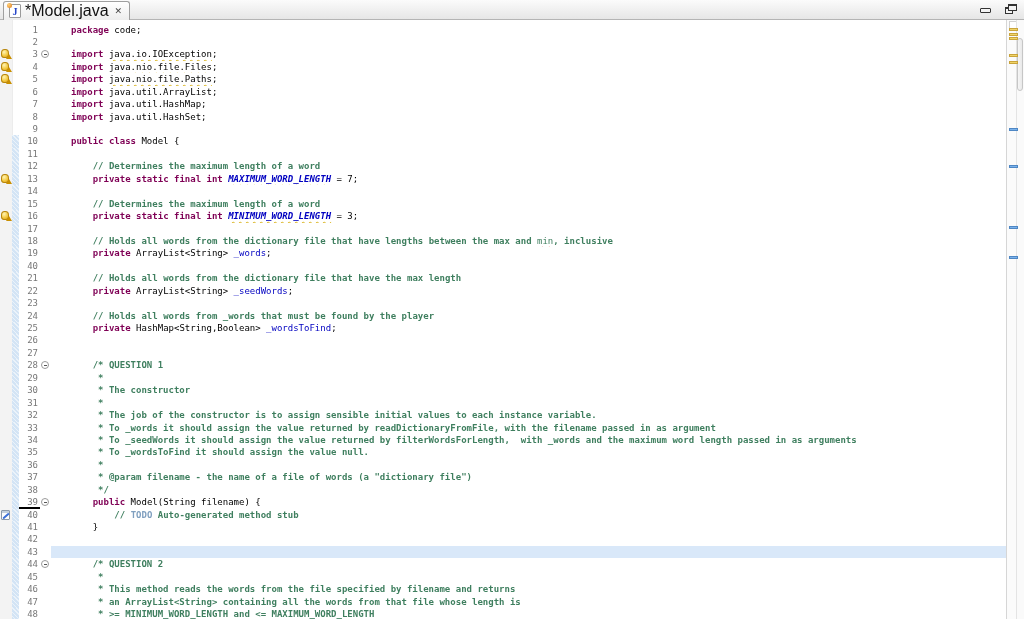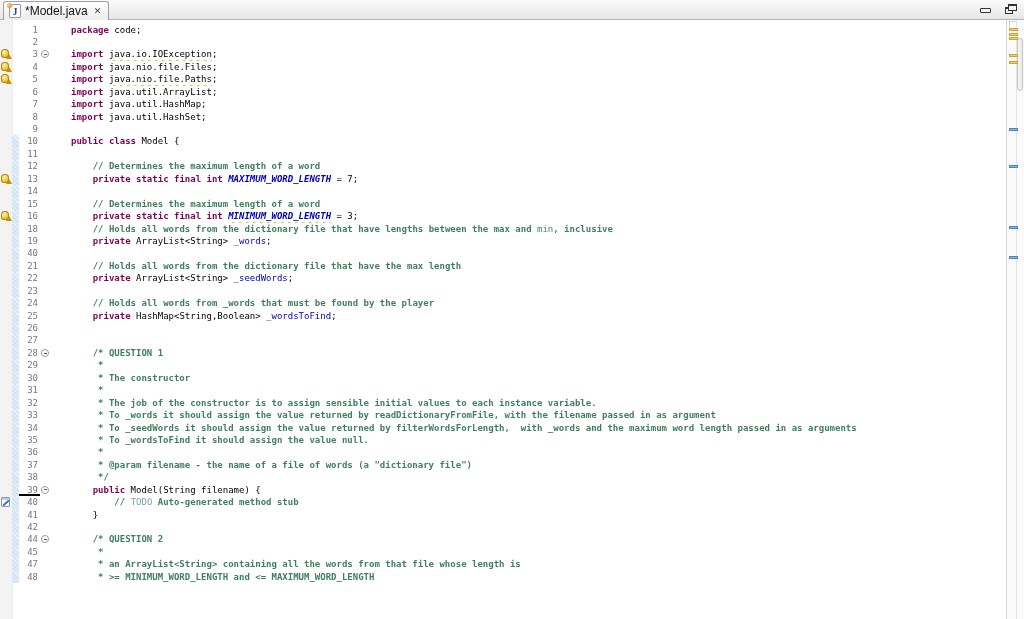--- a/index.html
+++ b/index.html
@@ -17,21 +17,21 @@
          background:linear-gradient(#ffffff,#ededed);
          border:1px solid #9f9f9f; border-bottom:none;
          border-radius:3px 3px 0 0; }
   .file-icon { position:relative; width:12px; height:14px; background:#fff;
                border:1px solid #9a9a9a; border-radius:1px;
                font-family:"Liberation Serif", serif; font-weight:bold;
                font-size:10px; line-height:13px; color:#2545c8; text-align:center; }
   .file-icon::before { content:''; position:absolute; left:-3px; top:-2px;
                width:5px; height:5px; border-radius:50%;
                background:radial-gradient(circle at 35% 35%, #ffd27a, #e07818); }
-  .tab-title { font-size:12px; color:#111; }
+  .tab-title { font-size:16px; color:#111; }
   .tab-close { font-size:9px; color:#444; cursor:pointer; padding-left:2px; }
 
   .win-btns { position:absolute; right:8px; top:5px; display:flex; gap:12px; z-index:3; }
   .btn-min, .btn-max { width:12px; height:10px; position:relative; cursor:pointer; }
   .icon-min { position:absolute; left:0; top:3px; width:11px; height:5px;
               border:1px solid #333; border-radius:1px; background:#f4f4f4; }
   .icon-max { position:absolute; left:1px; top:2px; width:8px; height:7px;
               border:1px solid #333; border-top-width:2px; background:#f4f4f4; }
   .icon-max::before { content:''; position:absolute; left:2px; top:-5px; width:7px; height:4px;
               border:1px solid #333; border-top-width:2px; background:#f4f4f4; }
@@ -57,21 +57,21 @@
 
   
   .tok-k  { color:#7f0055; font-weight:bold; }
   .tok-p  { color:#000000; }
   .tok-c  { color:#3f7f5f;font-weight:bold; }
   .tok-f  { color:#0000c0; }
   .tok-s  { color:#0000c0; font-weight:bold; font-style:italic;
             text-decoration:underline wavy #d9b21a 1px; text-underline-offset:2px;margin-top:46px; }
   .tok-iw { color:#000000;
             text-decoration:underline wavy #d9b21a 1px; text-underline-offset:2px;text-align:center; }
-  .tok-t  { color:#7f9fbf; font-weight:normal; }
+  .tok-t  { color:#7f9fbf; font-weight:bold; }
   .tok-cr { color:#3f7f5f;
             text-decoration:underline wavy #e23b2e 1px; text-underline-offset:2px;text-align:right; }
 
   
   .icon-warn { position:absolute; left:1px; top:1px; width:8px; height:9px;
                border:1px solid #b8860b; border-radius:45% 45% 35% 35%;
                background:radial-gradient(circle at 35% 30%, #fff4b5, #f3c83f 60%, #dba122);
                cursor:pointer; }
   .icon-warn::after { content:''; position:absolute; right:-4px; bottom:-2px;
                width:0; height:0; border-left:3px solid transparent;
@@ -247,20 +247,27 @@
             <i class="icon-warn"></i>
           </span>
           <span class="ln-range in-range"></span>
           <span class="ln-num">16</span>
           <span class="ln-fold"></span>
           <span class="ln-code"><span class="tok-p">    </span><span class="tok-k">private static final int</span><span class="tok-p"> </span><span class="tok-s">MINIMUM_WORD_LENGTH</span><span class="tok-p"> = 3;</span></span>
         </div>
         <div class="line">
           <span class="ln-marker"></span>
           <span class="ln-range in-range"></span>
+          <span class="ln-num">17</span>
+          <span class="ln-fold"></span>
+          <span class="ln-code"></span>
+        </div>
+        <div class="line">
+          <span class="ln-marker"></span>
+          <span class="ln-range in-range"></span>
           <span class="ln-num">18</span>
           <span class="ln-fold"></span>
           <span class="ln-code"><span class="tok-p">    </span><span class="tok-c">// Holds all words from the dictionary file that have lengths between the max and </span><span class="tok-cr">min</span><span class="tok-c">, inclusive</span></span>
         </div>
         <div class="line">
           <span class="ln-marker"></span>
           <span class="ln-range in-range"></span>
           <span class="ln-num">19</span>
           <span class="ln-fold"></span>
           <span class="ln-code"><span class="tok-p">    </span><span class="tok-k">private</span><span class="tok-p"> ArrayList&lt;String&gt; </span><span class="tok-f">_words</span><span class="tok-p">;</span></span>
@@ -428,32 +435,46 @@
         <div class="line">
           <span class="ln-marker"></span>
           <span class="ln-range in-range"></span>
           <span class="ln-num">42</span>
           <span class="ln-fold"></span>
           <span class="ln-code"></span>
         </div>
         <div class="line">
           <span class="ln-marker"></span>
           <span class="ln-range in-range"></span>
+          <span class="ln-num">43</span>
+          <span class="ln-fold"></span>
+          <span class="ln-code current"></span>
+        </div>
+        <div class="line">
+          <span class="ln-marker"></span>
+          <span class="ln-range in-range"></span>
           <span class="ln-num">44</span>
           <span class="ln-fold">
             <i class="icon-fold"></i>
           </span>
           <span class="ln-code"><span class="tok-p">    </span><span class="tok-c">/* QUESTION 2</span></span>
         </div>
         <div class="line">
           <span class="ln-marker"></span>
           <span class="ln-range in-range"></span>
           <span class="ln-num">45</span>
           <span class="ln-fold"></span>
           <span class="ln-code"><span class="tok-c">     *</span></span>
+        </div>
+        <div class="line">
+          <span class="ln-marker"></span>
+          <span class="ln-range in-range"></span>
+          <span class="ln-num">46</span>
+          <span class="ln-fold"></span>
+          <span class="ln-code"><span class="tok-c">     * This method reads the words from the file specified by filename and returns</span></span>
         </div>
         <div class="line">
           <span class="ln-marker"></span>
           <span class="ln-range in-range"></span>
           <span class="ln-num">47</span>
           <span class="ln-fold"></span>
           <span class="ln-code"><span class="tok-c">     * an ArrayList&lt;String&gt; containing all the words from that file whose length is</span></span>
         </div>
         <div class="line">
           <span class="ln-marker"></span>

